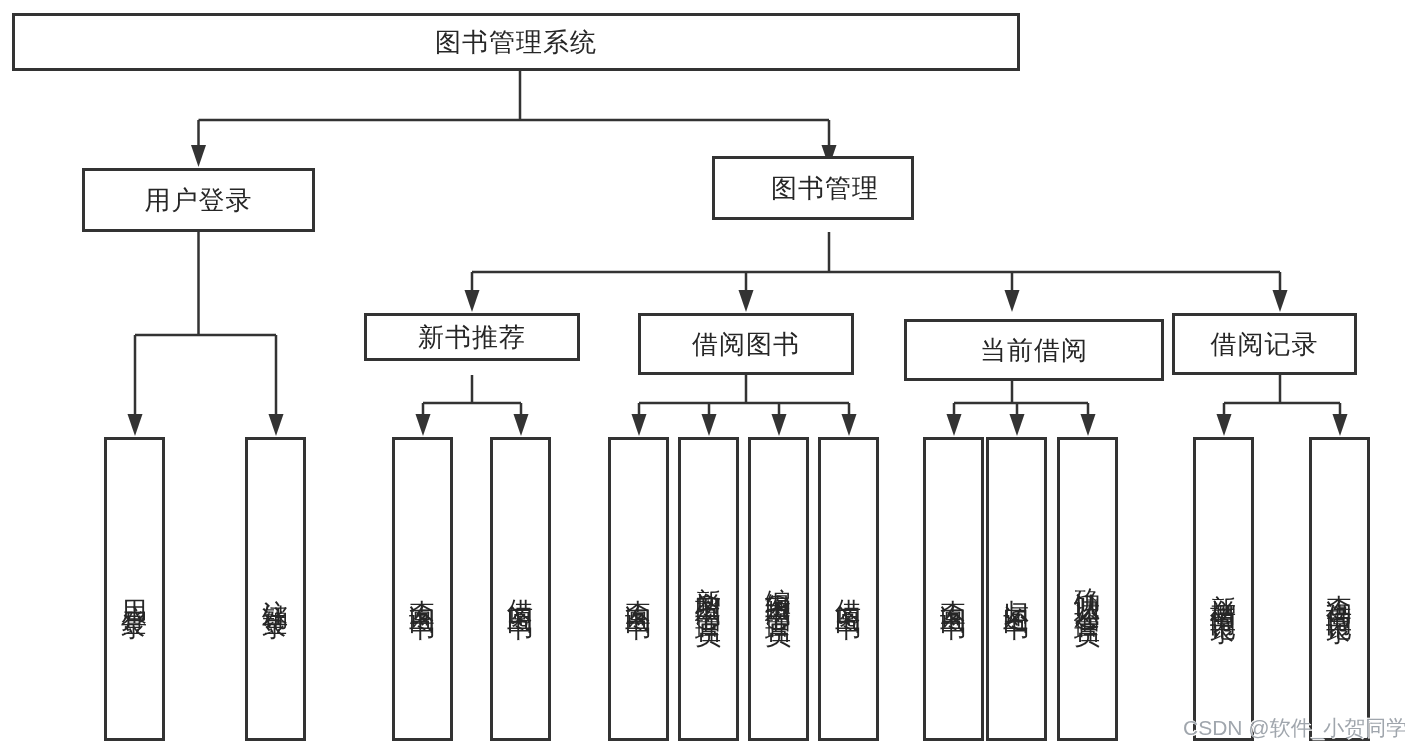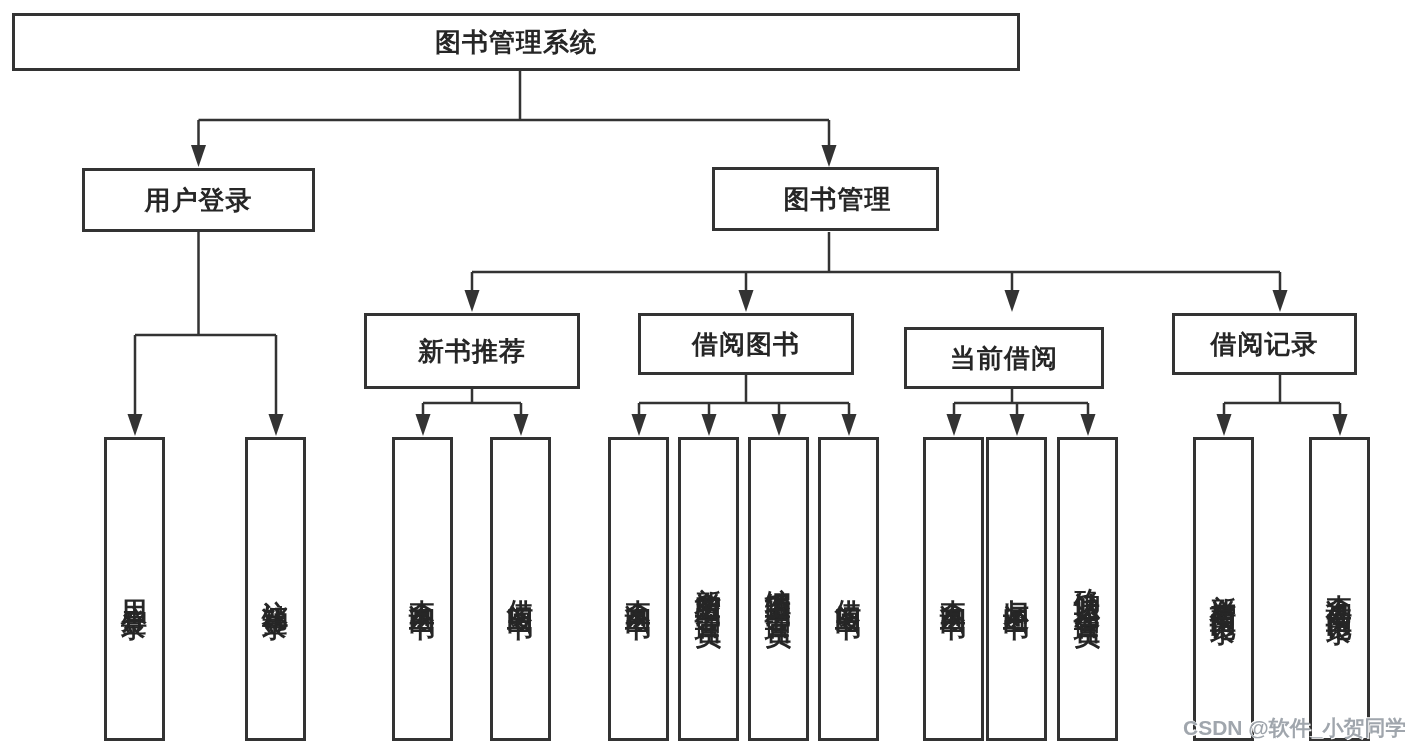--- a/index.html
+++ b/index.html
@@ -7,21 +7,20 @@
     padding: 0;
     background: #ffffff;
     font-family: "Liberation Sans", "DejaVu Sans", sans-serif;
   }
   #canvas {
     position: relative;
     width: 1405px;
     height: 747px;
     background: #ffffff;
     overflow: hidden;
-    font-weight: bold;
   }
   #connectors {
     position: absolute;
     left: 0;
     top: 0;
     z-index: 1;
   }
   .node {
     position: absolute;
     box-sizing: border-box;
@@ -86,25 +85,25 @@
         <polygon points="1009.5,414 1024.5,414 1017,436"></polygon>
         <polygon points="1080.5,414 1095.5,414 1088,436"></polygon>
         <polygon points="1216.5,414 1231.5,414 1224,436"></polygon>
         <polygon points="1332.5,414 1347.5,414 1340,436"></polygon>
       </g>
   </svg>
 
   <div class="node" style="left:12px; top:13px; width:1008px; height:58px;">图书管理系统</div>
 
   <div class="node" style="left:82px; top:168px; width:233px; height:64px;">用户登录</div>
-  <div class="node" style="left:712px; top:167px; width:227px; height:64px;padding-left:24px;">图书管理</div>
+  <div class="node" style="left:712px; top:156px; width:202px; height:64px;padding-left:24px;">图书管理</div>
 
-  <div class="node" style="left:364px; top:313px; width:216px; height:76px;">新书推荐</div>
+  <div class="node" style="left:364px; top:313px; width:216px; height:48px;">新书推荐</div>
   <div class="node" style="left:638px; top:313px; width:216px; height:62px;">借阅图书</div>
-  <div class="node" style="left:904px; top:327px; width:200px; height:62px;">当前借阅</div>
+  <div class="node" style="left:904px; top:319px; width:260px; height:62px;">当前借阅</div>
   <div class="node" style="left:1172px; top:313px; width:185px; height:62px;">借阅记录</div>
 
   <div class="node vnode" style="left:104px; top:437px; width:61px; height:304px;">用户登录</div>
   <div class="node vnode" style="left:245px; top:437px; width:61px; height:304px;">注销登录</div>
 
   <div class="node vnode" style="left:392px; top:437px; width:61px; height:304px;">查询图书</div>
   <div class="node vnode" style="left:490px; top:437px; width:61px; height:304px;">借阅图书</div>
 
   <div class="node vnode" style="left:608px; top:437px; width:61px; height:304px;">查询图书</div>
   <div class="node vnode" style="left:678px; top:437px; width:61px; height:304px;">新增图书（管理员）</div>

